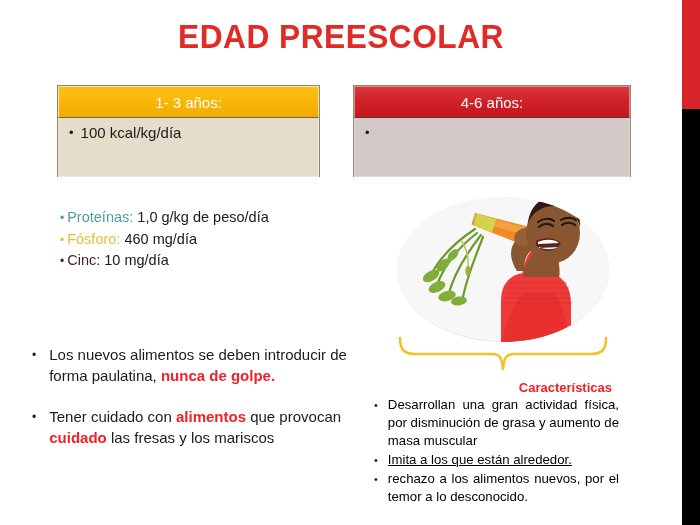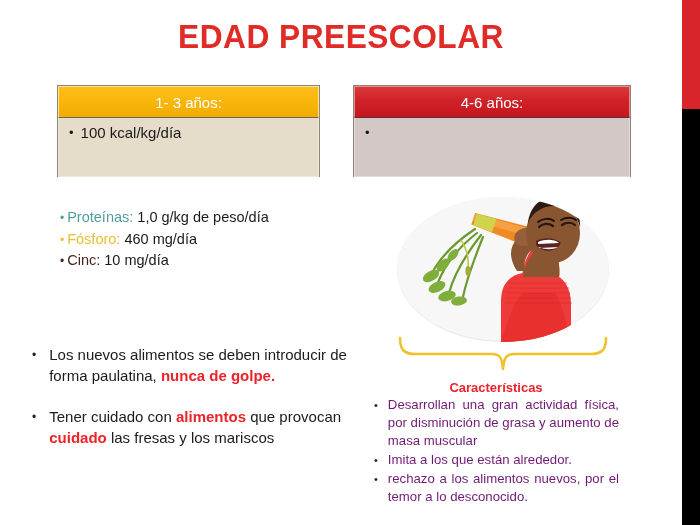--- a/index.html
+++ b/index.html
@@ -91,27 +91,27 @@
     box-shadow:0 0 6px rgba(0,0,0,.12) inset;
   }
   .oval svg{position:absolute;left:0;top:0;width:100%;height:100%;}
 
   
   .brace{position:absolute;left:396px;top:336px;width:215px;height:36px;}
 
   
   .caract-title{
     position:absolute;left:380px;top:380px;width:232px;
-    text-align:center;font-size:13px;font-weight:bold;color:#ee2229;
+    text-align:right;font-size:13px;font-weight:bold;color:#ee2229;
   }
   .rbullets{position:absolute;left:374px;top:396px;width:245px;}
   .rbullets .item{display:flex;gap:10px;margin-bottom:1px;}
   .rbullets .bul{font-size:11px;color:#222;line-height:18px;flex:0 0 auto;}
-  .rbullets .txt{font-size:13.2px;color:#701a75;line-height:18px;text-align:justify;}
-  .rbullets .txt.nj{text-align:left;}
+  .rbullets .txt{font-size:13.2px;color:#000000;line-height:18px;text-align:justify;}
+  .rbullets .txt.nj{text-align:left;text-decoration:underline;}
 </style>
 </head>
 <body>
 
 <div class="slide">
 
   <div class="edge-white-gap"></div>
   <div class="edge-red"></div>
   <div class="edge-black"></div>
 

